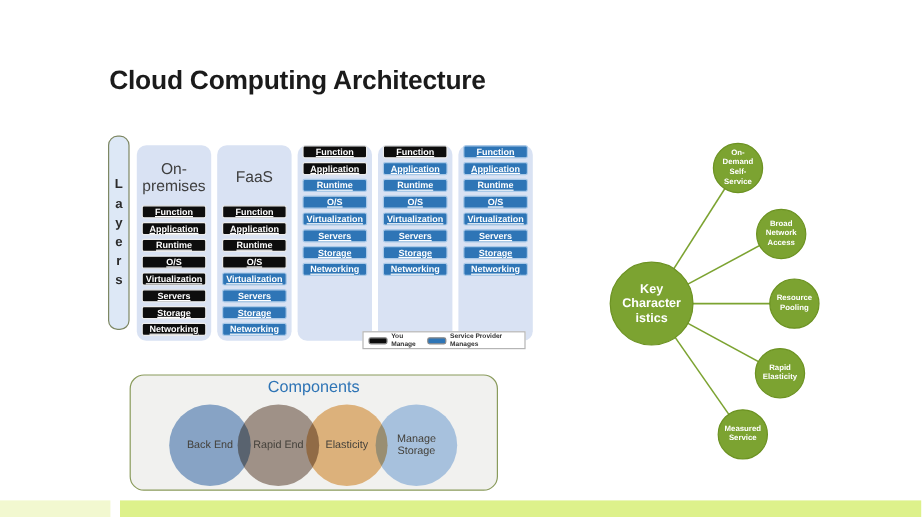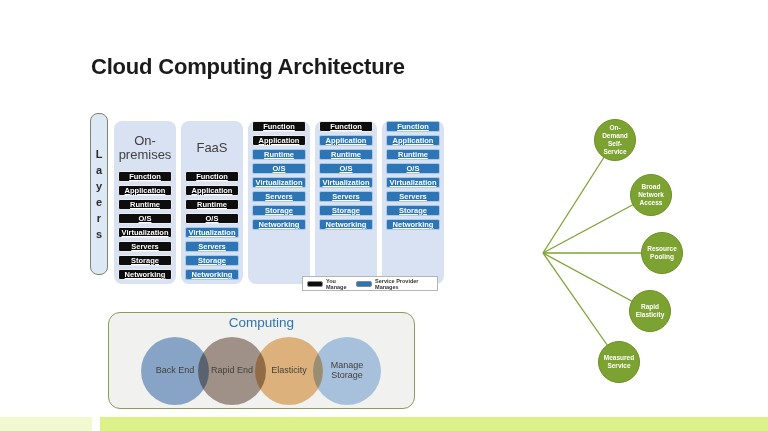--- a/index.html
+++ b/index.html
@@ -162,21 +162,21 @@
     </div>
 
   <div class="legend">
     <span class="swatch" id="swatch-black" style="background: rgb(13, 13, 13);"></span>
     <span>You Manage</span>
     <span class="swatch" id="swatch-blue" style="background: rgb(46, 117, 182);"></span>
     <span>Service Provider Manages</span>
   </div>
 
   <div class="components-box">
-    <div class="components-title">Computing</div>
+    <div class="components-title">Components</div>
     <div id="venn">
         <div class="venn-circle" style="left: 32px; background: rgb(138, 170, 208);"></div>
         <div class="venn-circle" style="left: 89px; background: rgb(165, 150, 139);"></div>
         <div class="venn-circle" style="left: 146px; background: rgb(233, 185, 126);"></div>
         <div class="venn-circle" style="left: 204px; background: rgb(174, 203, 236);"></div>
         <div class="venn-label" style="left: 32px;">
           <span>Back End</span>
         </div>
         <div class="venn-label" style="left: 89px;">
           <span>Rapid End</span>
@@ -191,20 +191,25 @@
   </div>
 
   <svg class="kc-lines" viewBox="0 0 768 431">
     <line x1="543" y1="253" x2="615" y2="140" stroke="#7ca331" stroke-width="1.3"></line>
     <line x1="543" y1="253" x2="651" y2="195" stroke="#7ca331" stroke-width="1.3"></line>
     <line x1="543" y1="253" x2="662" y2="253" stroke="#7ca331" stroke-width="1.3"></line>
     <line x1="543" y1="253" x2="650" y2="311" stroke="#7ca331" stroke-width="1.3"></line>
     <line x1="543" y1="253" x2="619" y2="362" stroke="#7ca331" stroke-width="1.3"></line>
   </svg>
 
+  <div class="kc-center">
+    <span>Key</span>
+    <span>Character</span>
+    <span>istics</span>
+  </div>
 
   <div class="kc-sat sat-0">
       <span>On-Demand Self-Service</span>
     </div>
   <div class="kc-sat sat-1">
       <span>Broad Network Access</span>
     </div>
   <div class="kc-sat sat-2">
       <span>Resource Pooling</span>
     </div>

